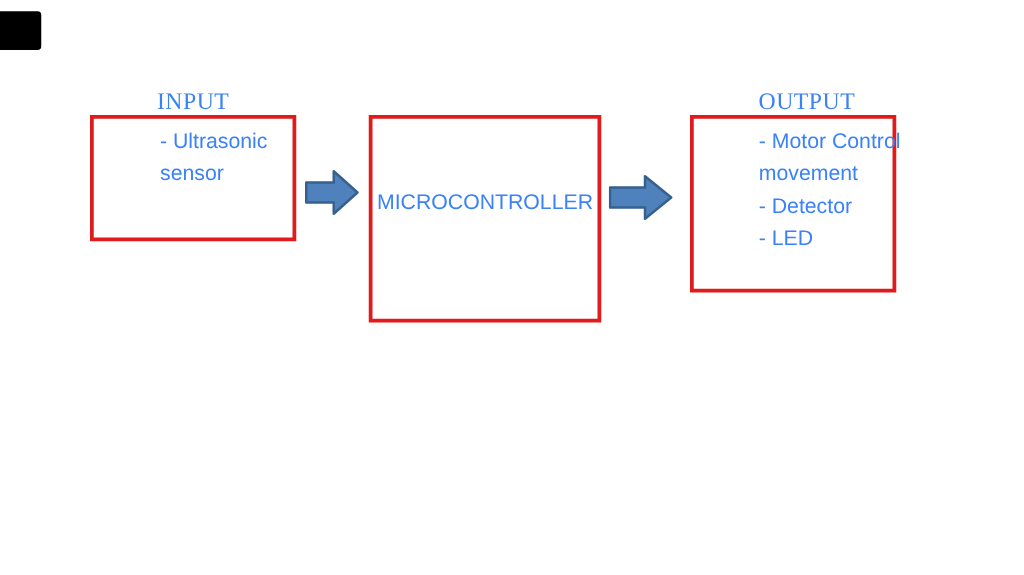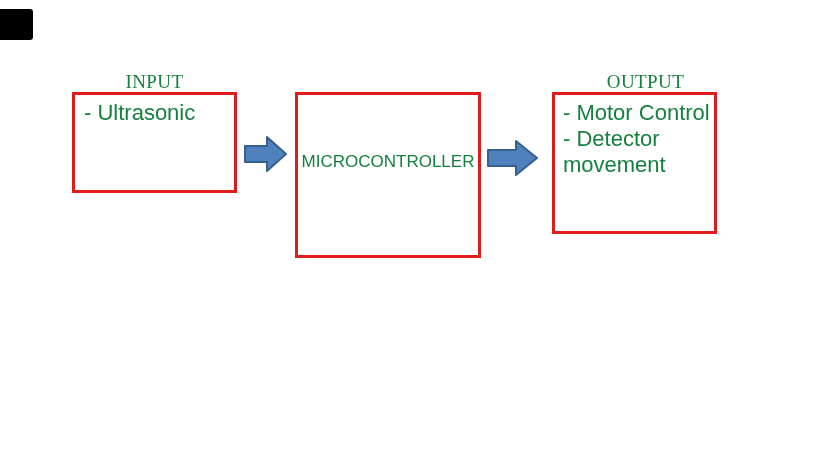--- a/index.html
+++ b/index.html
@@ -1,39 +1,39 @@
 <!DOCTYPE html>
 <html><head>
 <meta charset="utf-8">
 <style>
   html,body{margin:0;padding:0;background:#ffffff;}
   .canvas{
     position:relative;width:819px;height:460px;background:#ffffff;overflow:hidden;
-    font-family:"Liberation Sans",sans-serif;color:#15803d;
+    font-family:"Liberation Sans",sans-serif;color:#3b82f6;
   }
   .corner-mark{
     position:absolute;left:0;top:9px;width:33px;height:31px;
     background:#000;border-radius:0 3px 3px 0;
   }
   .title{
     position:absolute;top:71px;height:22px;line-height:22px;
     font-family:"Liberation Serif",serif;font-size:19px;letter-spacing:.4px;
     text-align:center;white-space:nowrap;
   }
   .title-input{left:72px;width:165px;}
   .title-process{left:295px;width:186px;}
   .title-output{left:552px;width:187px;}
   .box{
     position:absolute;box-sizing:border-box;border:3px solid #e11b1b;background:#ffffff;
   }
   .box-input{left:72px;top:92px;width:165px;height:101px;padding:5px 4px 0 9px;}
   .box-process{left:295px;top:92px;width:186px;height:166px;}
   .box-output{left:552px;top:92px;width:165px;height:142px;padding:5px 0 0 8px;}
   .line{
-    font-size:22px;line-height:26px;white-space:nowrap;
+    font-size:17px;line-height:26px;white-space:nowrap;margin-left:44px;
   }
   .process-label{
     position:absolute;left:0;top:55px;width:100%;text-align:center;
     font-size:17px;line-height:24px;white-space:nowrap;
   }
   .arrow{position:absolute;}
   .arrow-1{left:244px;top:135px;}
   .arrow-2{left:487px;top:139px;}
   .caption{
     position:absolute;left:270px;top:300px;width:212px;height:24px;line-height:24px;
@@ -46,30 +46,32 @@
 
 <div class="canvas">
 
   <div class="corner-mark"></div>
 
   <div class="title title-input">INPUT</div>
   <div class="title title-output">OUTPUT</div>
 
   <div class="box box-input">
     <div class="line">- Ultrasonic</div>
+    <div class="line">sensor</div>
   </div>
 
   <div class="box box-process">
     <div class="process-label">MICROCONTROLLER</div>
   </div>
 
   <div class="box box-output">
     <div class="line">- Motor Control</div>
+    <div class="line">movement</div>
     <div class="line">- Detector</div>
-    <div class="line">movement</div>
+    <div class="line">- LED</div>
   </div>
 
   <svg class="arrow arrow-1" width="44" height="38" viewBox="0 0 44 38" aria-hidden="true">
     <polygon points="1,11 23,11 23,2 42,19 23,36 23,27 1,27" fill="#4f81bd" stroke="#36618f" stroke-width="2" stroke-linejoin="round"></polygon>
   </svg>
 
   <svg class="arrow arrow-2" width="52" height="38" viewBox="0 0 52 38" aria-hidden="true">
     <polygon points="1,11 29,11 29,2 50,19 29,36 29,27 1,27" fill="#4f81bd" stroke="#36618f" stroke-width="2" stroke-linejoin="round"></polygon>
   </svg>
 

